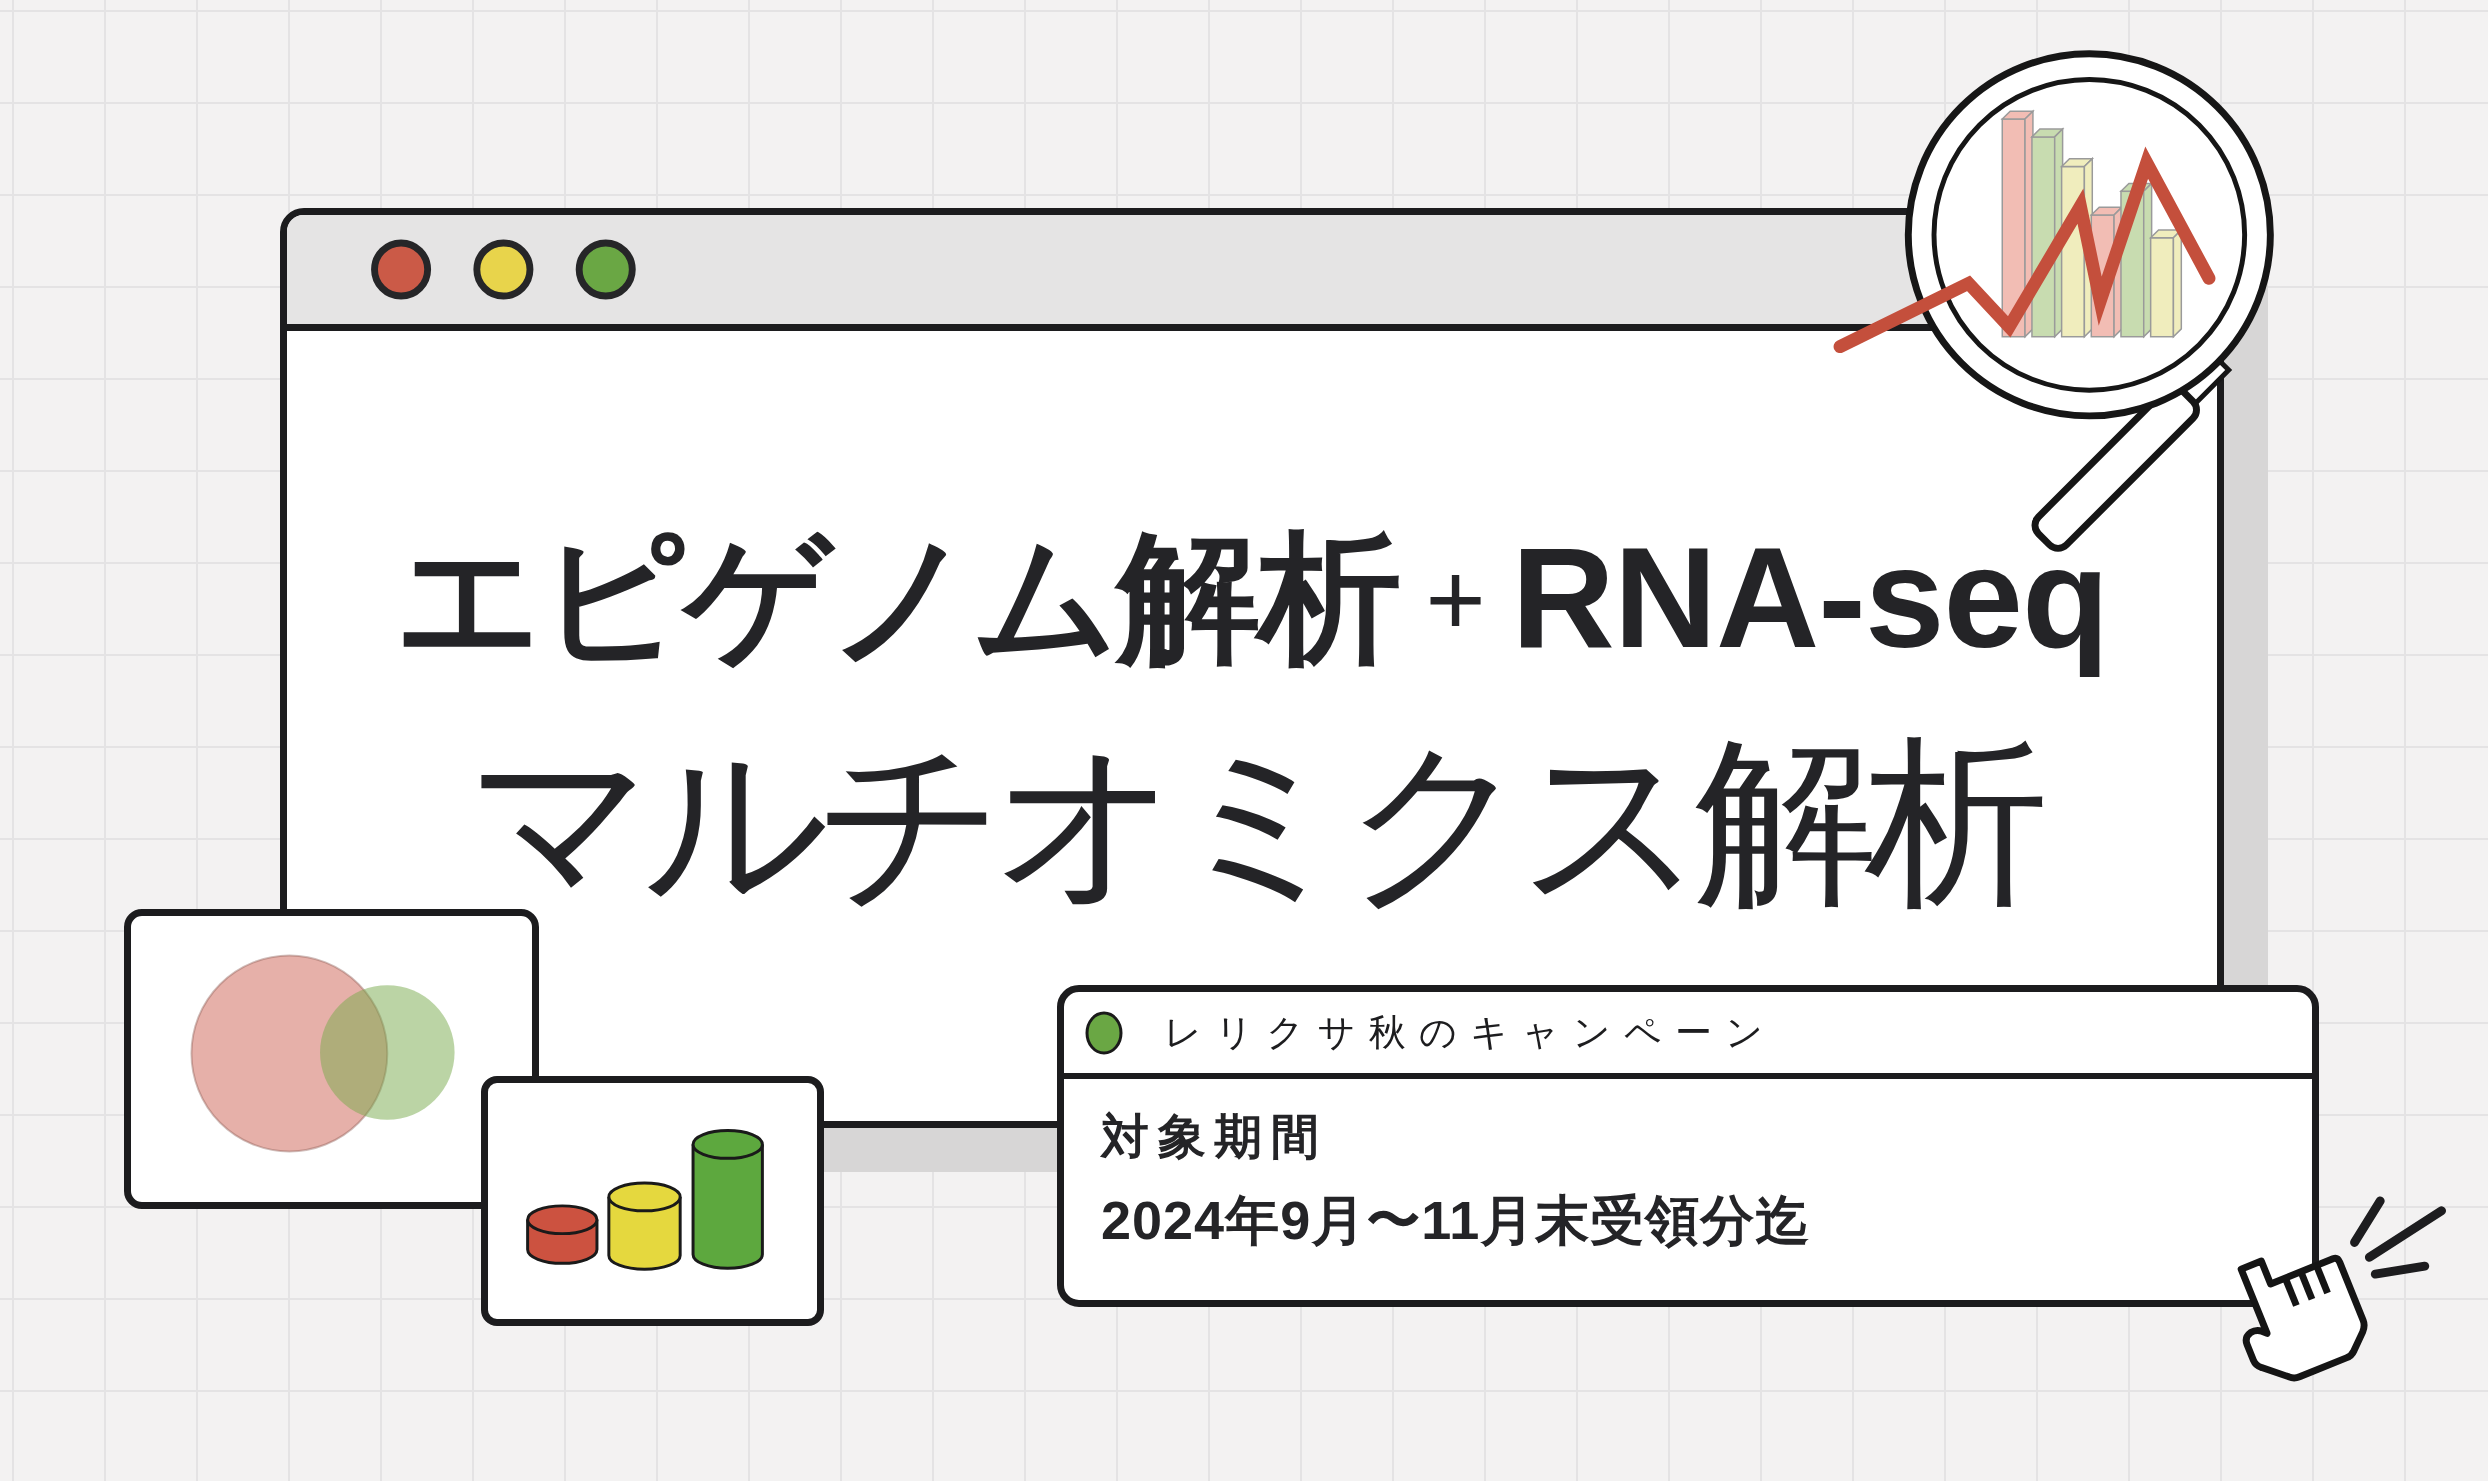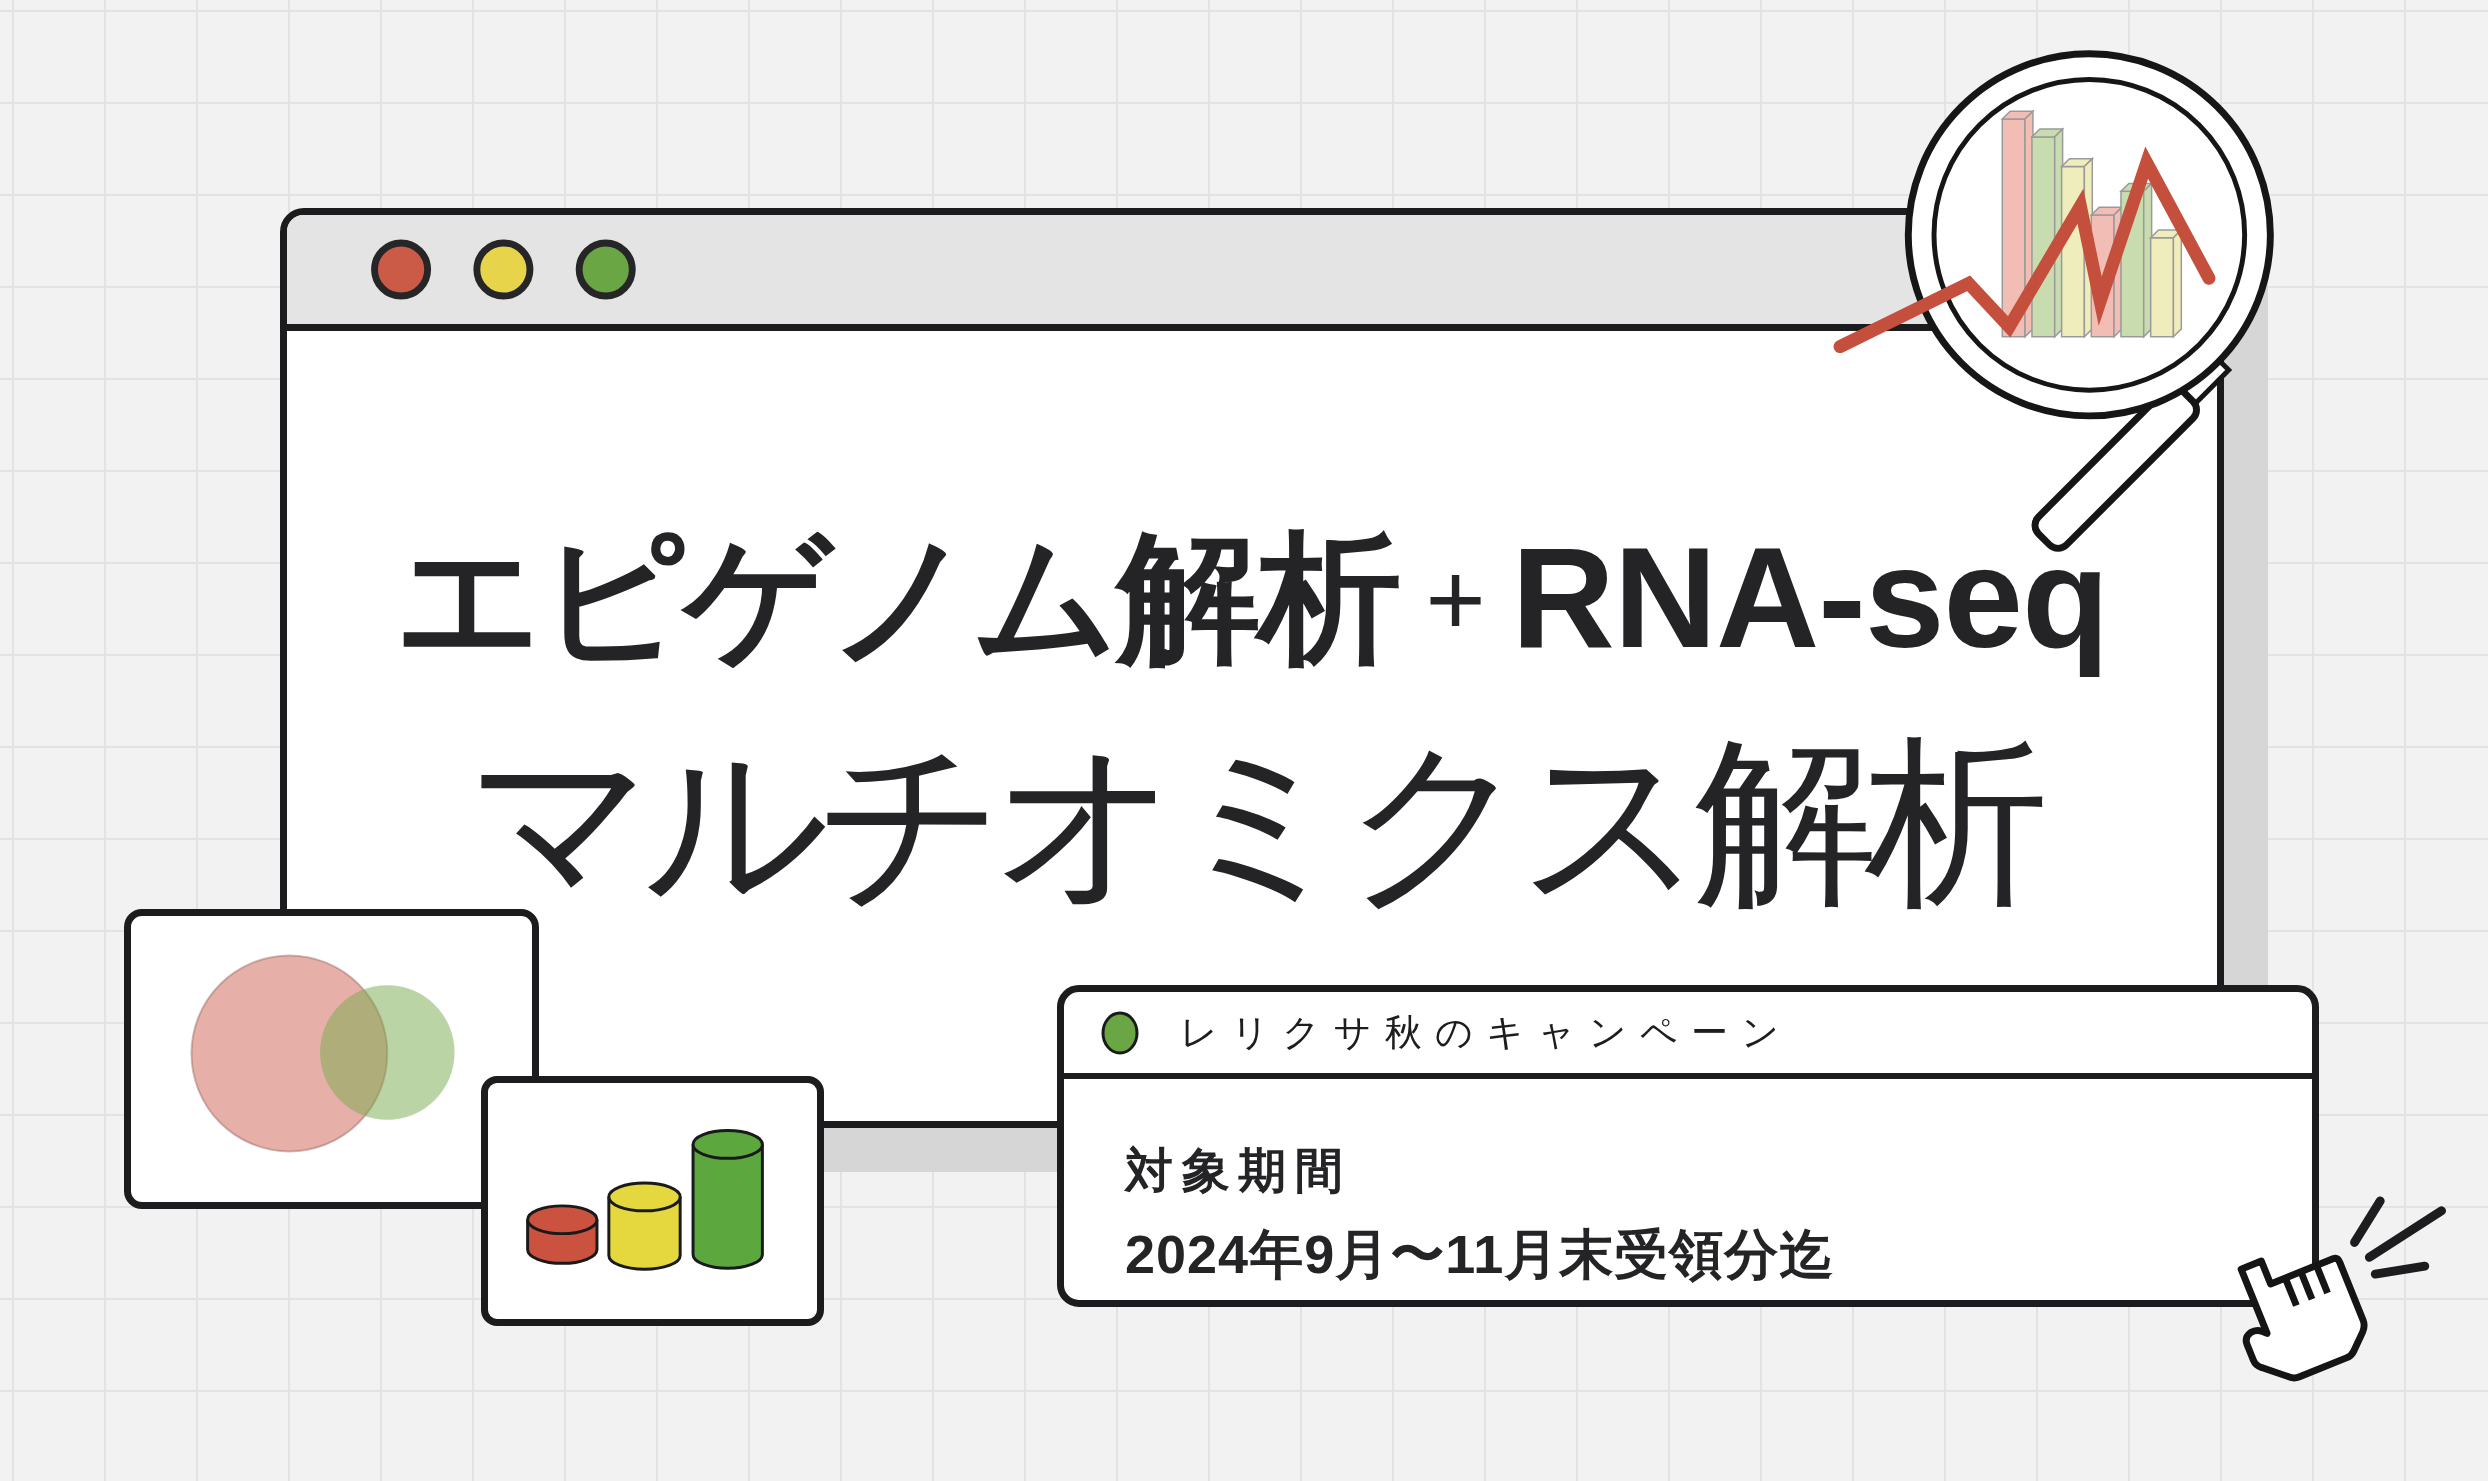--- a/index.html
+++ b/index.html
@@ -39,25 +39,25 @@
     background:#fff; border:7px solid #1c1c1e; border-radius:16px;
   }
   .venn-card svg,.bar-card svg{position:absolute; left:0; top:0;}
   
   .campaign-card{
     position:absolute; left:1057px; top:985px; width:1262px; height:322px;
     background:#fff; border:7px solid #1c1c1e; border-radius:22px; box-sizing:border-box;
   }
   .campaign-header{
     height:81px; border-bottom:6px solid #1c1c1e;
-    display:flex; align-items:center; padding-left:34px;
+    display:flex; align-items:center; padding-left:18px;
   }
   .campaign-header .dot{margin-right:38px; display:block;}
   .campaign-title{font-size:37px; font-weight:500; letter-spacing:0.36em; color:#1d1d1f;}
-  .campaign-body{padding:26px 0 0 61px;margin-top:34px;}
+  .campaign-body{padding:26px 0 0 37px;}
   .period-label{font-size:48px; font-weight:700; letter-spacing:0.18em;}
   .period-value{margin-top:16px; font-size:54px; font-weight:700; letter-spacing:1px; white-space:nowrap;}
   
   .magnifier{position:absolute; left:1822px; top:35px;}
   .cursor-wrap{position:absolute; left:2218px; top:1178px;}
 </style>
 </head>
 <body>
 
 <div class="stage">

